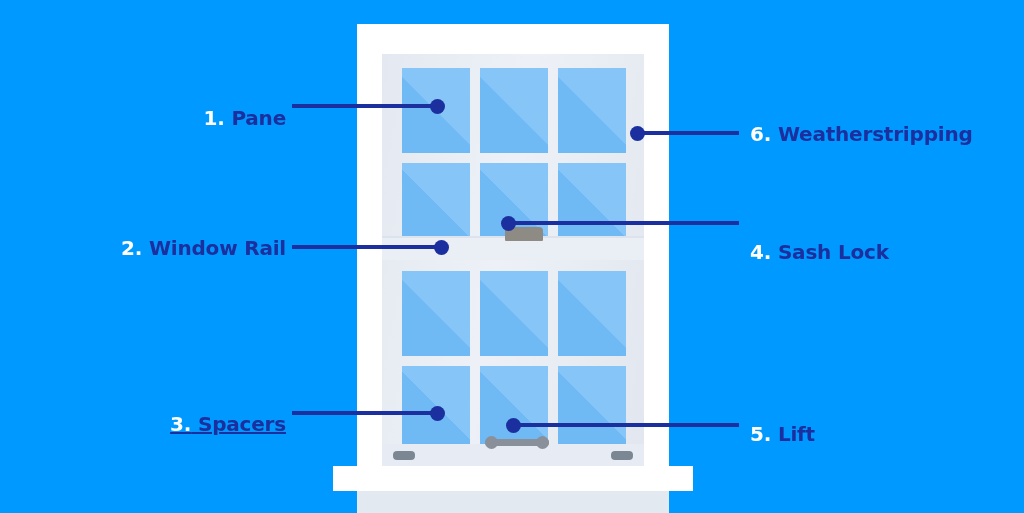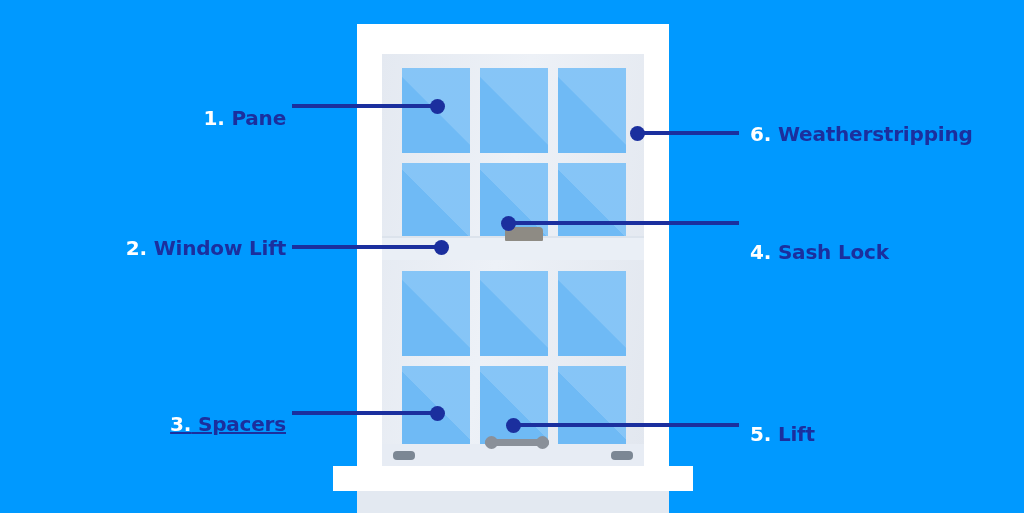--- a/index.html
+++ b/index.html
@@ -206,21 +206,21 @@
       <span class="num">1.</span>
       <span>Pane</span>
     </div>
     <div class="leader" style="left:292px;top:104px;width:146px;"></div>
     <div class="dot" style="left:430px;top:99px;"></div>
   </div>
 
   <div class="callout">
     <div class="callout-label right-aligned" style="left:18px;top:238px;width:268px;">
       <span class="num">2.</span>
-      <span>Window Lift</span>
+      <span>Window Rail</span>
     </div>
     <div class="leader" style="left:292px;top:245px;width:150px;"></div>
     <div class="dot" style="left:434px;top:240px;"></div>
   </div>
 
   <div class="callout">
     <div class="callout-label right-aligned" style="left:76px;top:414px;width:210px;text-decoration:underline;">
       <span class="num">3.</span>
       <span>Spacers</span>
     </div>

